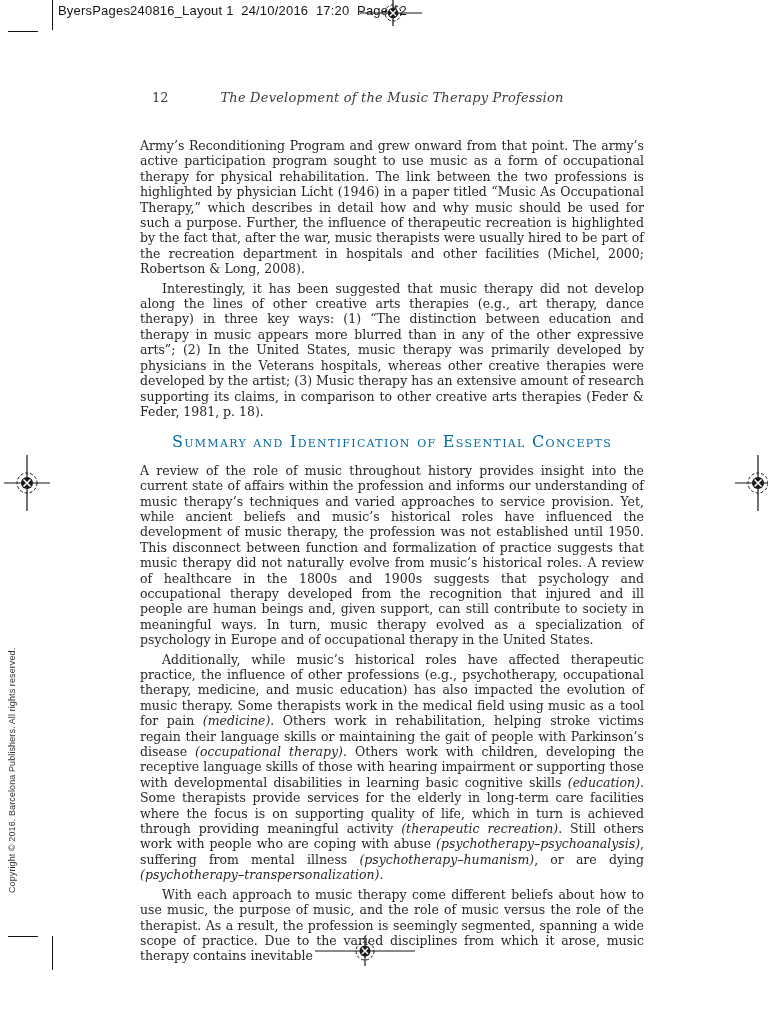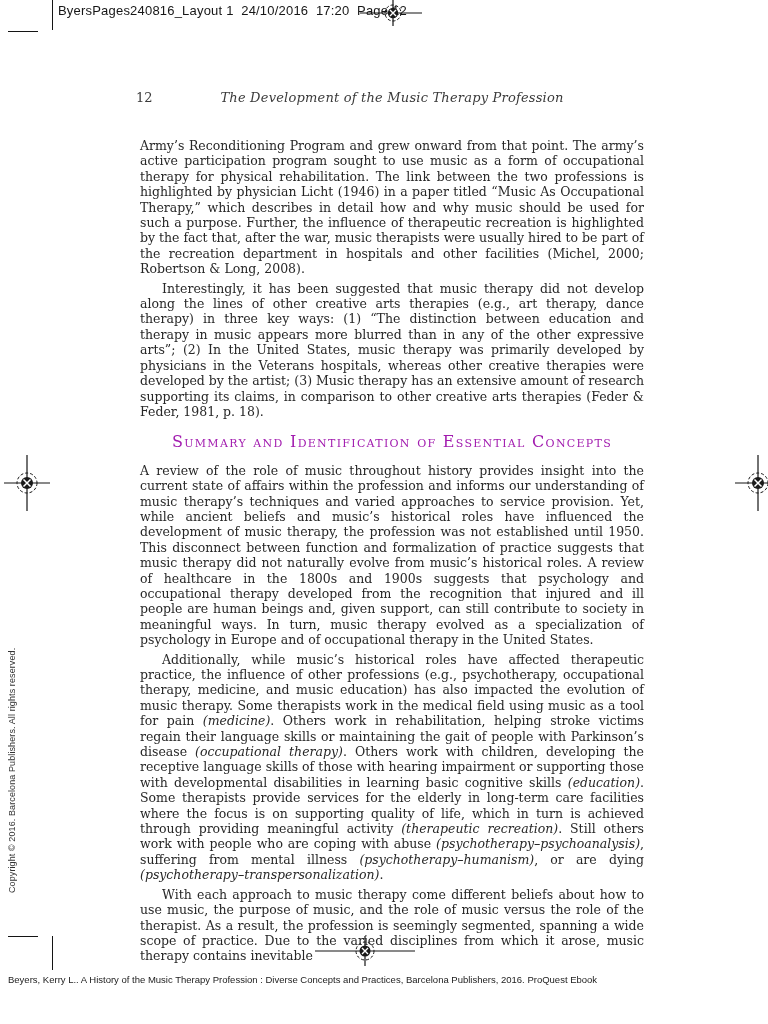--- a/index.html
+++ b/index.html
@@ -18,41 +18,41 @@
     white-space:pre;letter-spacing:.2px;
   }
   .crop-line{position:absolute;background:#141414;}
   .reg-mark{position:absolute;}
   
   .page-header{
     position:absolute;left:136px;top:90px;width:512px;height:18px;
     font-family:"DejaVu Serif","Liberation Serif",serif;
     font-size:13px;color:#3a3a3a;
   }
-  .page-number{position:absolute;left:0;top:0;}
+  .page-number{position:absolute;left:16px;top:0;}
   .running-head{
     position:absolute;left:0;right:0;top:0;text-align:center;
     font-style:italic;letter-spacing:.2px;
   }
   
   .body-content{
     position:absolute;left:136px;top:134px;width:512px;
     font-family:"DejaVu Serif","Liberation Serif",serif;
     font-size:12.5px;line-height:15.4px;color:#272727;
     text-align:justify;
   }
   .body-paragraph{margin:4px;}
   .body-paragraph.indent{text-indent:22px;}
   .body-paragraph em{font-style:italic;}
   .section-heading{
     margin:15px 0 13px 0;
     text-align:center;
     font-weight:normal;
     font-variant:small-caps;
-    font-size:16px;letter-spacing:1.3px;color:#a21caf;
+    font-size:16px;letter-spacing:1.3px;color:#0369a1;
   }
   
   .copyright-vertical{
     position:absolute;left:7px;top:893px;
     transform:rotate(-90deg);transform-origin:0 0;
     font-family:"Liberation Sans",sans-serif;
     font-size:9px;color:#333;white-space:nowrap;letter-spacing:.1px;
   }
   
   .footer{
@@ -117,16 +117,15 @@
       <p class="body-paragraph indent"><span>Interestingly, it has been suggested that music therapy did not develop along the lines of other creative arts therapies (e.g., art therapy, dance therapy) in three key ways: (1) “The distinction between education and therapy in music appears more blurred than in any of the other expressive arts”; (2) In the United States, music therapy was primarily developed by physicians in the Veterans hospitals, whereas other creative therapies were developed by the artist; (3) Music therapy has an extensive amount of research supporting its claims, in comparison to other creative arts therapies (Feder &amp; Feder, 1981, p. 18).</span></p>
       <h2 class="section-heading">Summary and Identification of Essential Concepts</h2>
       <p class="body-paragraph"><span>A review of the role of music throughout history provides insight into the current state of affairs within the profession and informs our understanding of music therapy’s techniques and varied approaches to service provision. Yet, while ancient beliefs and music’s historical roles have influenced the development of music therapy, the profession was not established until 1950. This disconnect between function and formalization of practice suggests that music therapy did not naturally evolve from music’s historical roles. A review of healthcare in the 1800s and 1900s suggests that psychology and occupational therapy developed from the recognition that injured and ill people are human beings and, given support, can still contribute to society in meaningful ways. In turn, music therapy evolved as a specialization of psychology in Europe and of occupational therapy in the United States.</span></p>
       <p class="body-paragraph indent"><span>Additionally, while music’s historical roles have affected therapeutic practice, the influence of other professions (e.g., psychotherapy, occupational therapy, medicine, and music education) has also impacted the evolution of music therapy. Some therapists work in the medical field using music as a tool for pain </span><em>(medicine)</em><span>. Others work in rehabilitation, helping stroke victims regain their language skills or maintaining the gait of people with Parkinson’s disease </span><em>(occupational therapy)</em><span>. Others work with children, developing the receptive language skills of those with hearing impairment or supporting those with developmental disabilities in learning basic cognitive skills </span><em>(education)</em><span>. Some therapists provide services for the elderly in long-term care facilities where the focus is on supporting quality of life, which in turn is achieved through providing meaningful activity </span><em>(therapeutic recreation)</em><span>. Still others work with people who are coping with abuse </span><em>(psychotherapy–psychoanalysis)</em><span>, suffering from mental illness </span><em>(psychotherapy–humanism)</em><span>, or are dying </span><em>(psychotherapy–transpersonalization)</em><span>.</span></p>
       <p class="body-paragraph indent"><span>With each approach to music therapy come different beliefs about how to use music, the purpose of music, and the role of music versus the role of the therapist. As a result, the profession is seemingly segmented, spanning a wide scope of practice. Due to the varied disciplines from which it arose, music therapy contains inevitable</span></p>
     </div>
 
   <div class="copyright-vertical">Copyright © 2016. Barcelona Publishers. All rights reserved.</div>
 
   <div class="footer">
-    <div class="l1">Beyers, Kerry L.. A History of the Music Therapy Profession : Diverse Concepts and Practices, Barcelona Publishers, 2016. ProQuest Ebook</div>
   </div>
 
 </div>
 
 </body></html>

